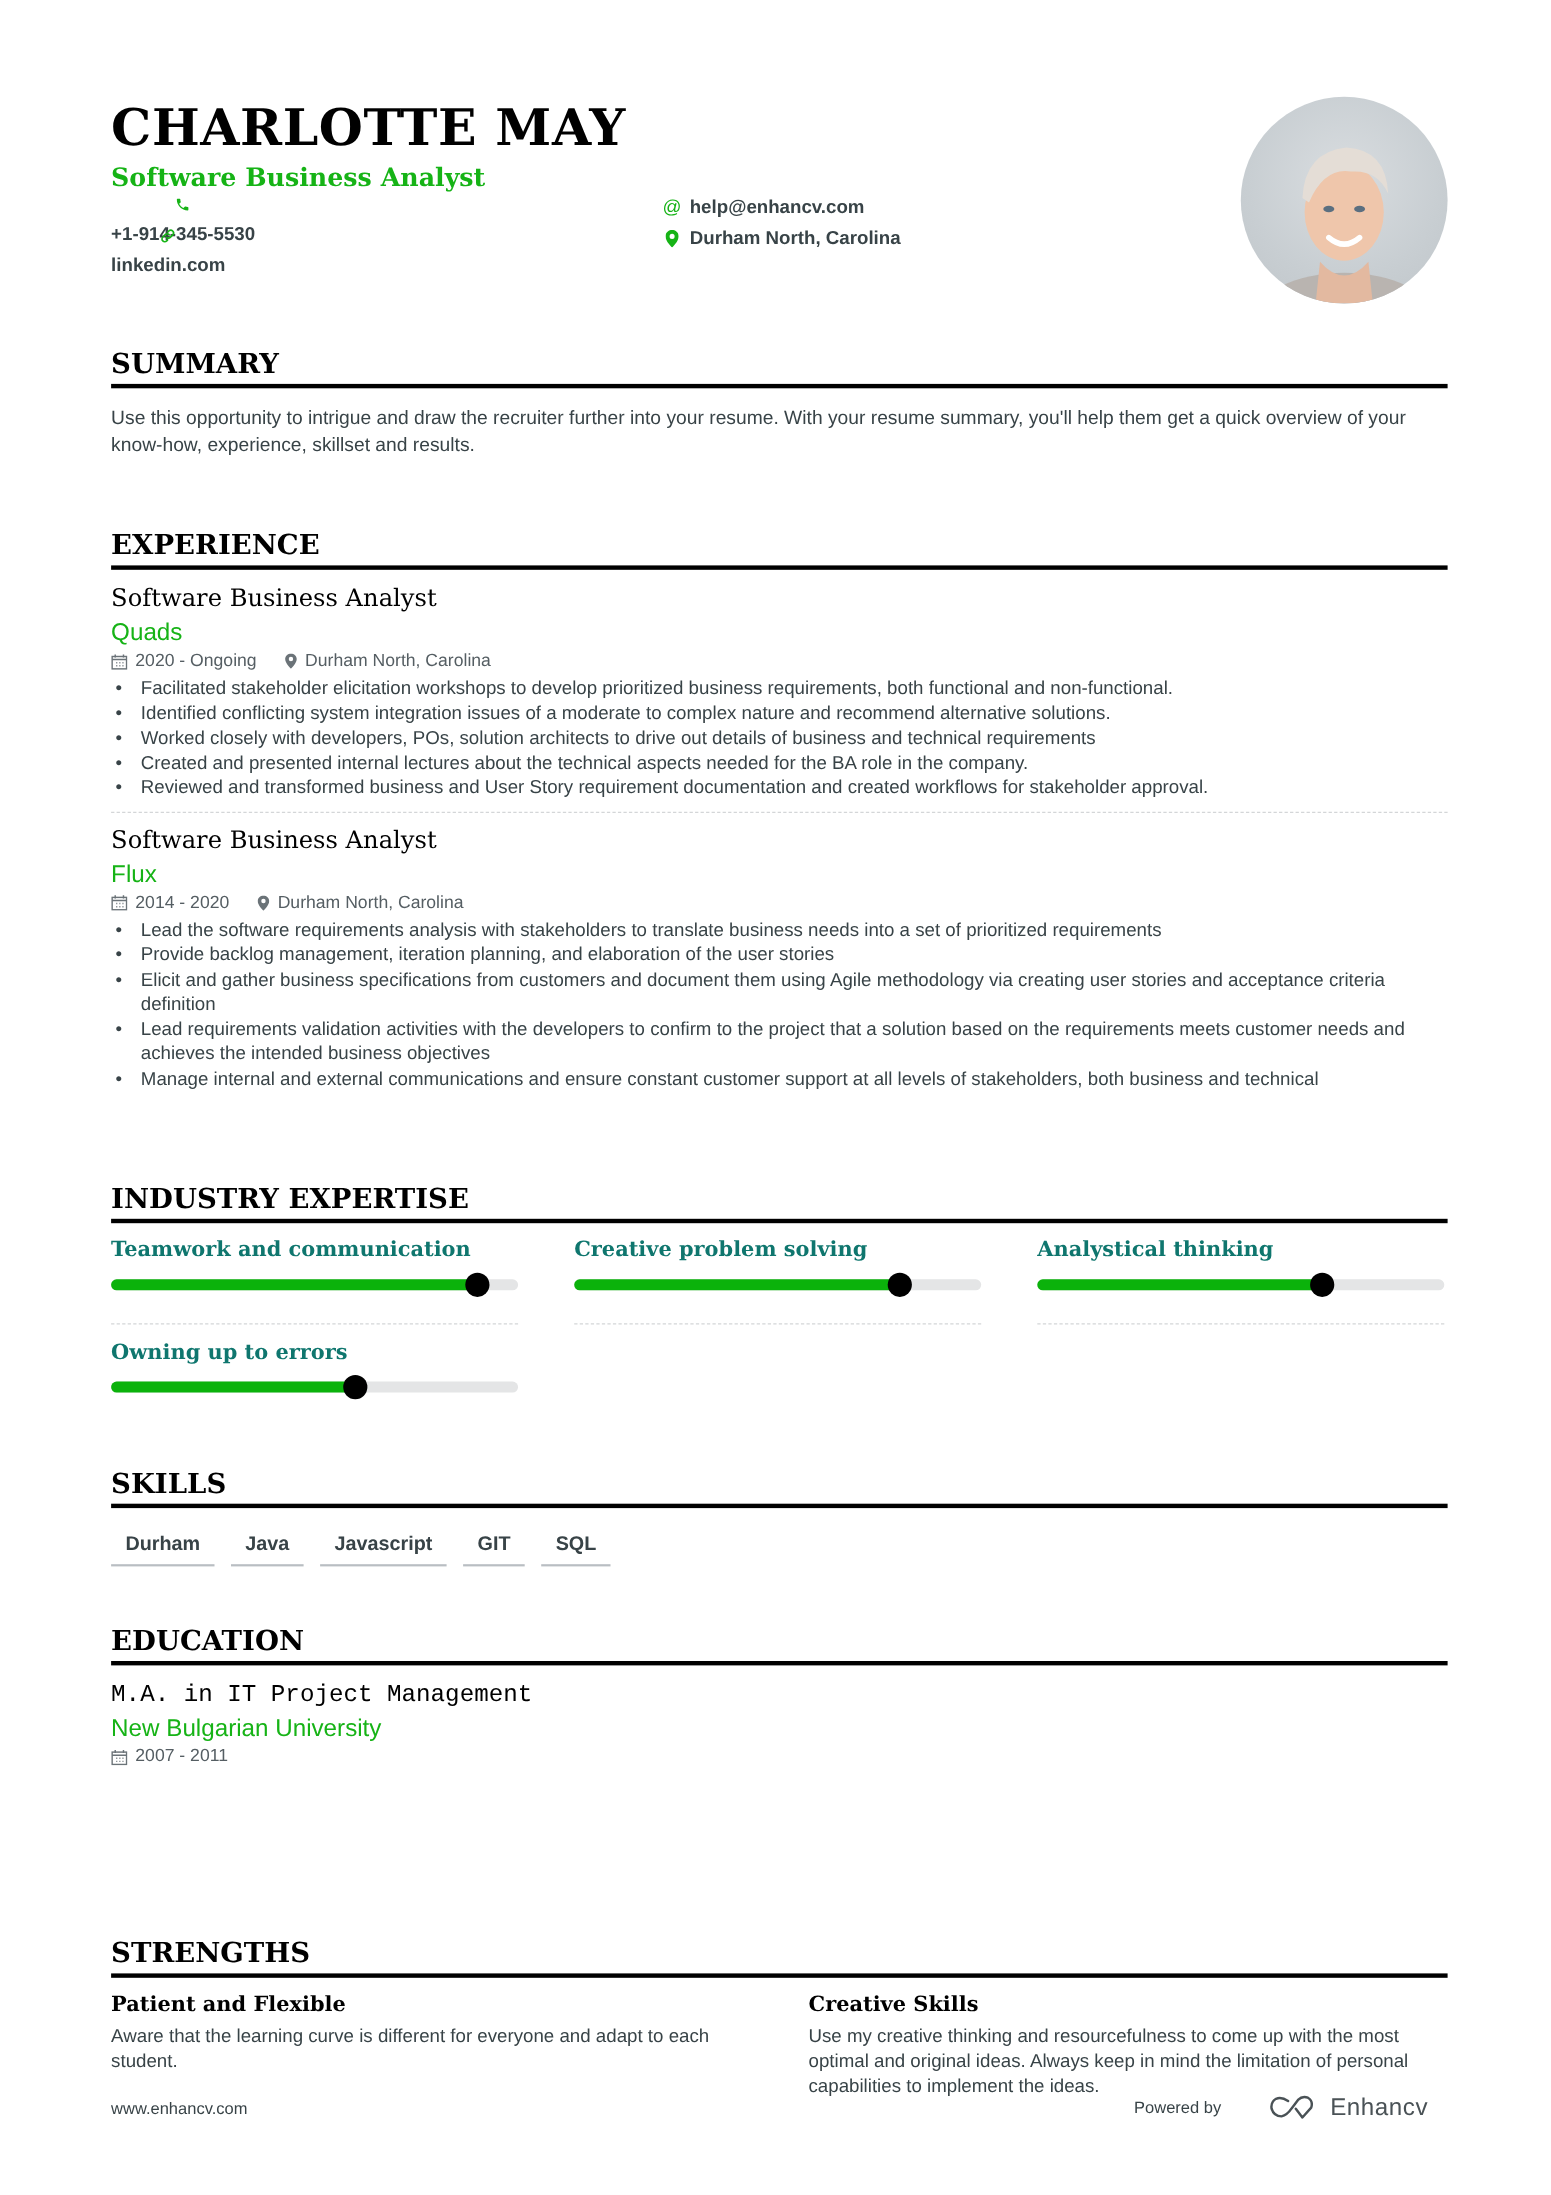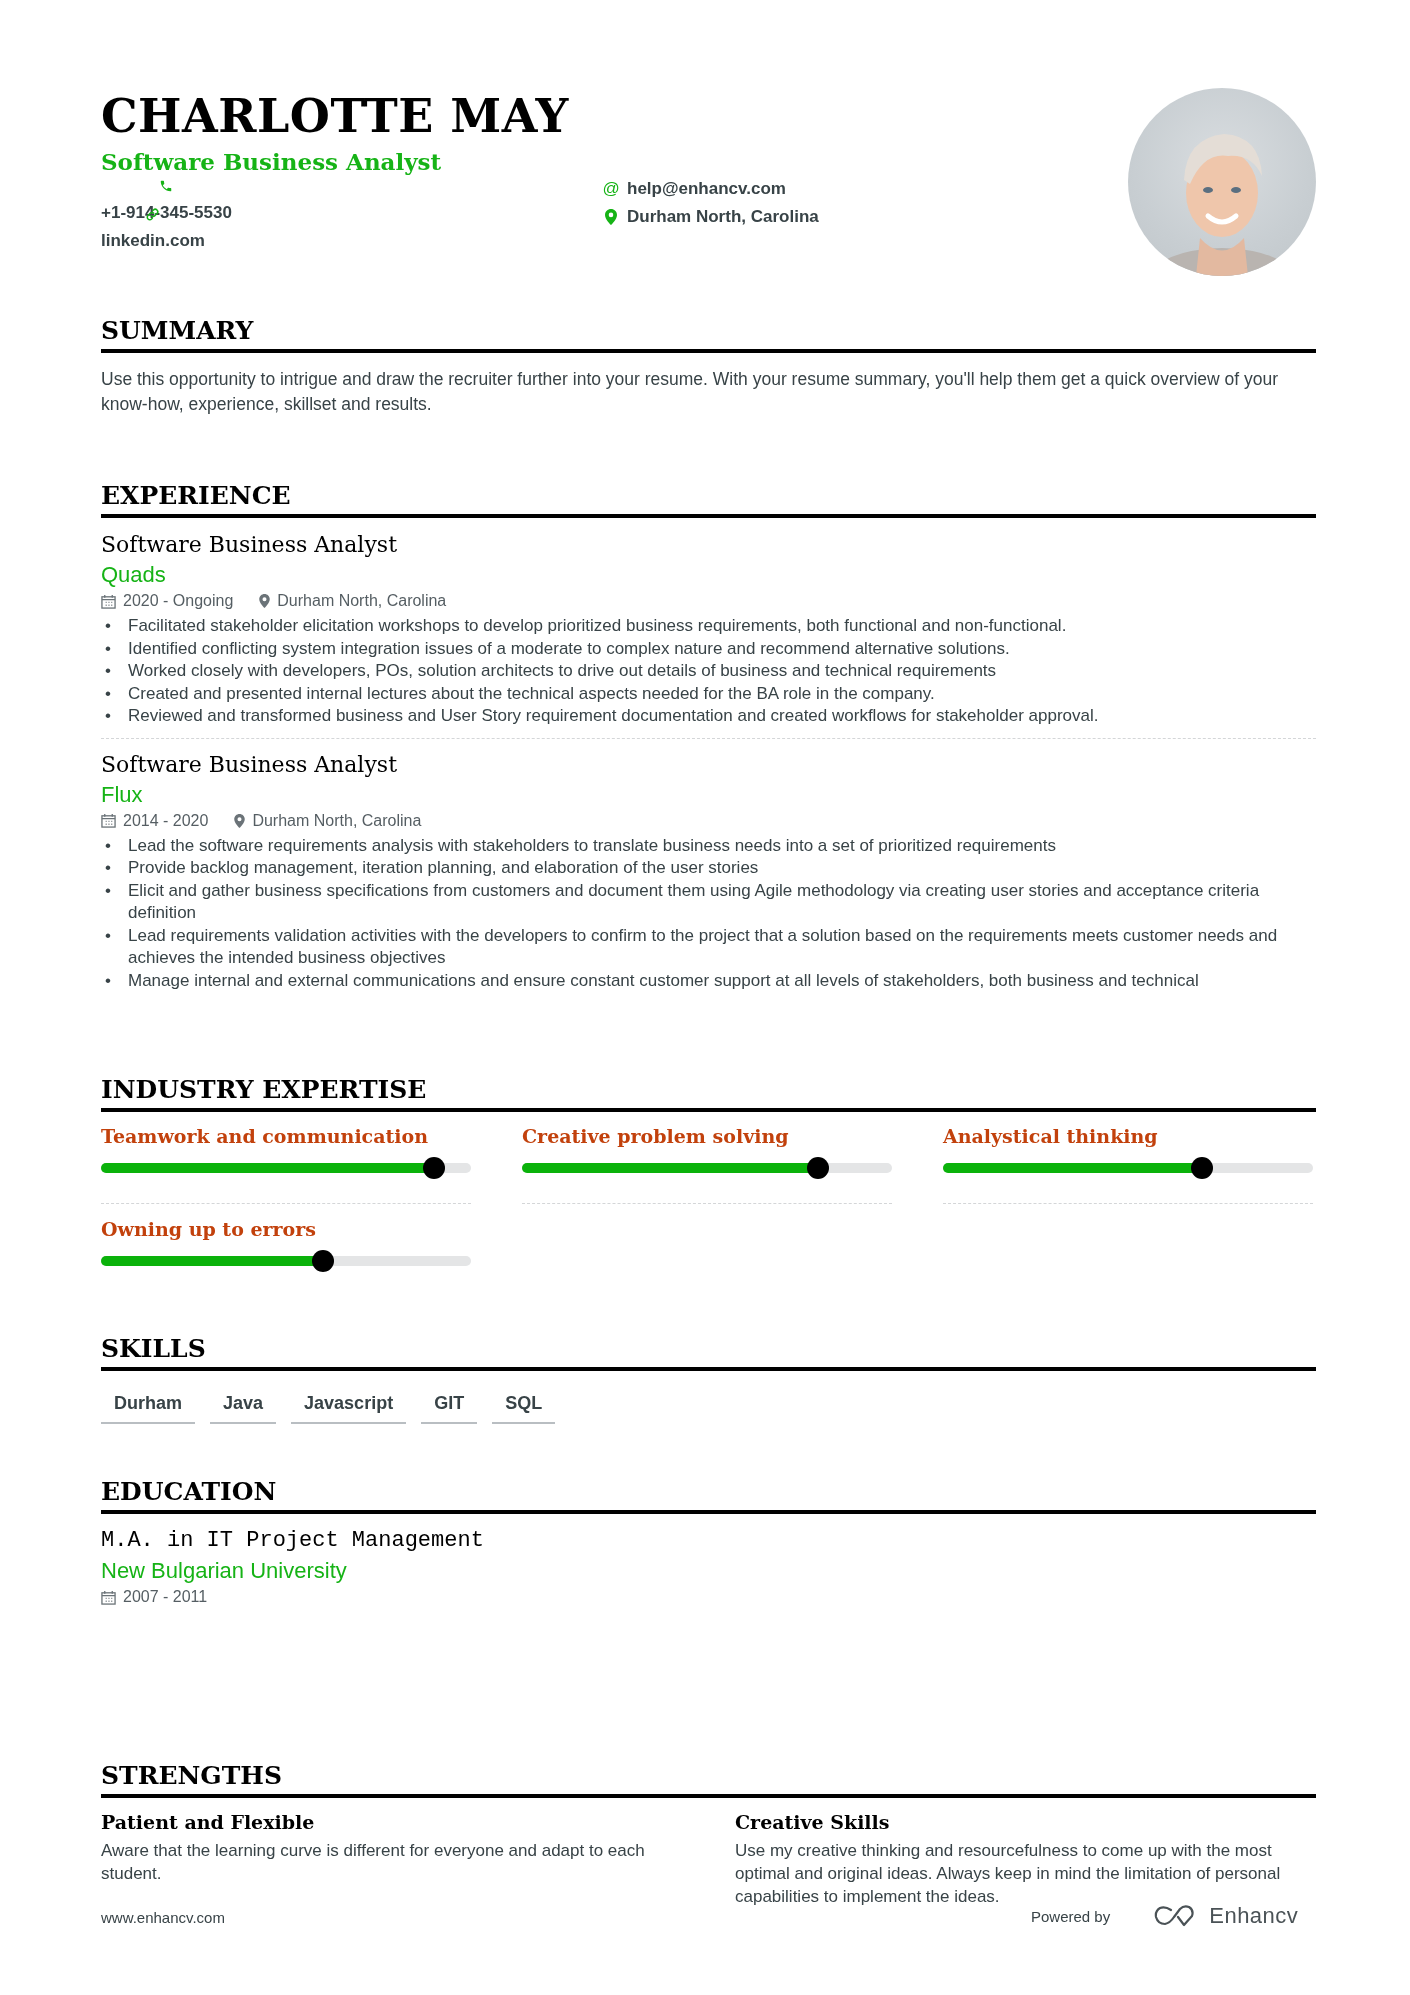--- a/index.html
+++ b/index.html
@@ -26,21 +26,21 @@
     .meta { font-size: 16px; color: #555e63; display: flex; align-items: center; line-height: 22px; margin-top: 2px; }
     .meta .mi { display: inline-flex; align-items: center; gap: 7px; margin-right: 26px; }
     .bullets { list-style: none; margin-top: 3px; }
     .bullets li { position: relative; padding-left: 27px; font-size: 17px; line-height: 22.5px; color: #384347; }
     .bullets li::before { content: "•"; position: absolute; left: 4px; top: 0; color: #384347; }
     .dash-sep { border-top: 1.5px dashed #d4d6d8; margin: 10px 0 11px; }
 
     
     .exp-grid { position: relative; height: 180px; }
     .exp-item { position: absolute; width: 370px; }
-    .exp-label { font-family: "DejaVu Serif", serif; font-weight: bold; font-size: 19px; color: #c2410c; line-height: 28px; }
+    .exp-label { font-family: "DejaVu Serif", serif; font-weight: bold; font-size: 19px; color: #0f766e; line-height: 28px; }
     .bar { position: relative; height: 10px; background: #e4e5e6; border-radius: 5px; margin-top: 13px; }
     .bar .fill { position: absolute; left: 0; top: 0; height: 10px; background: #0bb20b; border-radius: 5px; }
     .bar .knob { position: absolute; top: -6px; width: 22px; height: 22px; background: #000; border-radius: 50%; margin-left: -11px; }
     .exp-item .dsep { border-top: 1.5px dashed #d4d6d8; margin-top: 30px; }
 
     
     .skills { display: flex; gap: 15px; margin-top: 20px; }
     .skill { font-size: 18px; font-weight: bold; color: #384347; padding: 0 13px 7px; border-bottom: 2px solid #b9bec2; line-height: 24px; }
 
     

